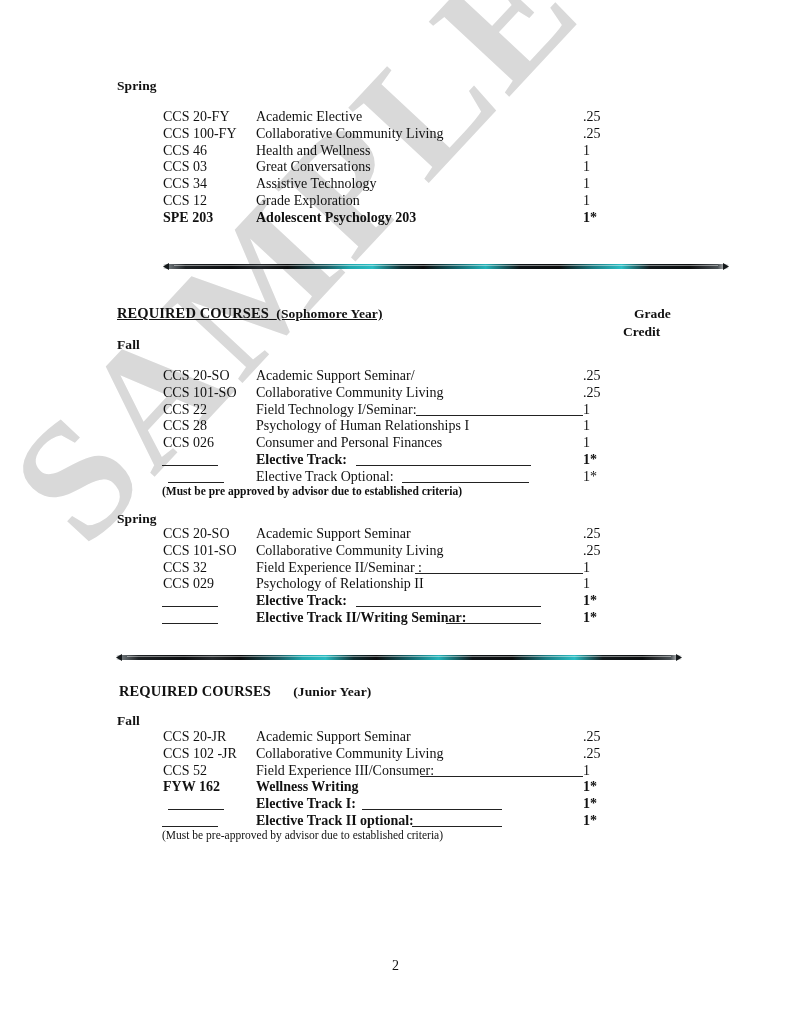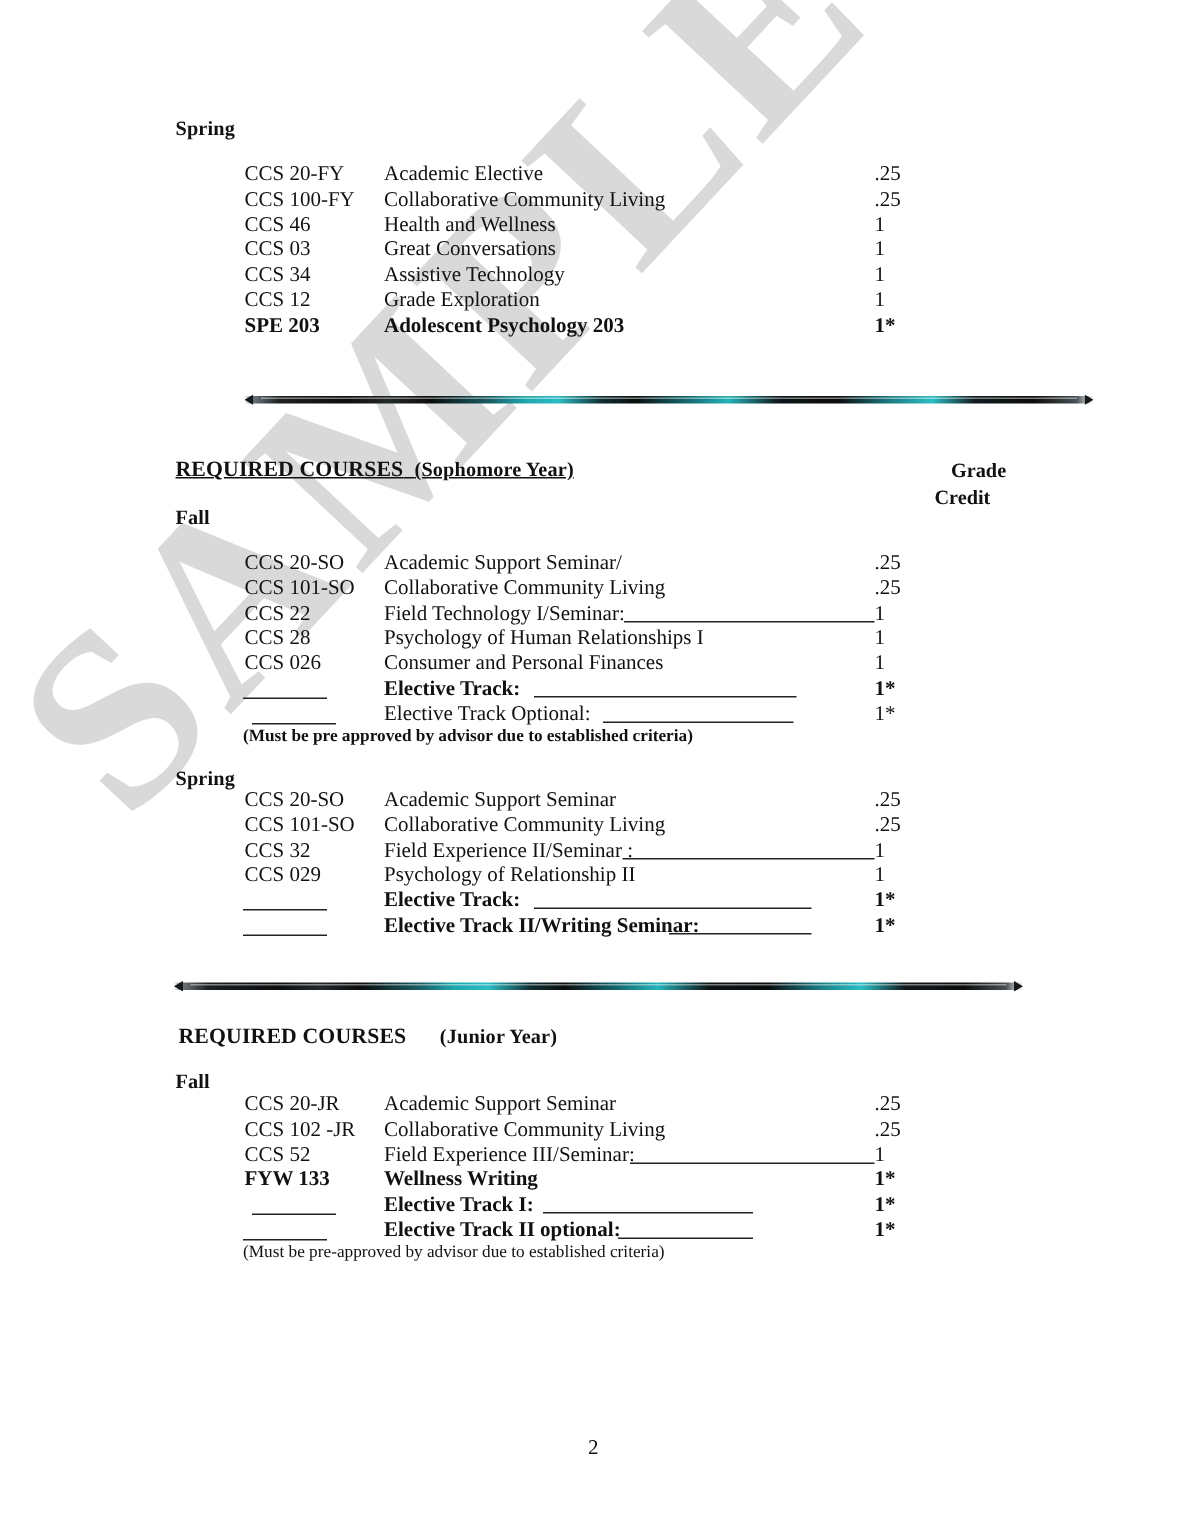--- a/index.html
+++ b/index.html
@@ -356,26 +356,26 @@
         <span class="c-title">Academic Support Seminar</span>
         <span class="c-credit">.25</span>
       </div>
       <div class="row">
         <span class="c-code">CCS 102 -JR</span>
         <span class="c-title">Collaborative Community Living</span>
         <span class="c-credit">.25</span>
       </div>
       <div class="row">
         <span class="c-code">CCS 52</span>
-        <span class="c-title">Field Experience III/Seminar:</span>
+        <span class="c-title">Field Experience III/Consumer:</span>
         <span class="abs" style="left:258px; top:0;"><span class="rule" style="width:163px;"></span></span>
         <span class="c-credit">1</span>
       </div>
       <div class="row bold">
-        <span class="c-code">FYW 133</span>
+        <span class="c-code">FYW 162</span>
         <span class="c-title">Wellness Writing</span>
         <span class="c-credit">1*</span>
       </div>
       <div class="row bold">
         <span class="blank-code indent"><span class="rule"></span></span>
         <span class="c-title">Elective Track I:</span>
         <span class="abs" style="left:200px; top:0;"><span class="rule" style="width:140px;"></span></span>
         <span class="c-credit">1*</span>
       </div>
       <div class="row bold">

